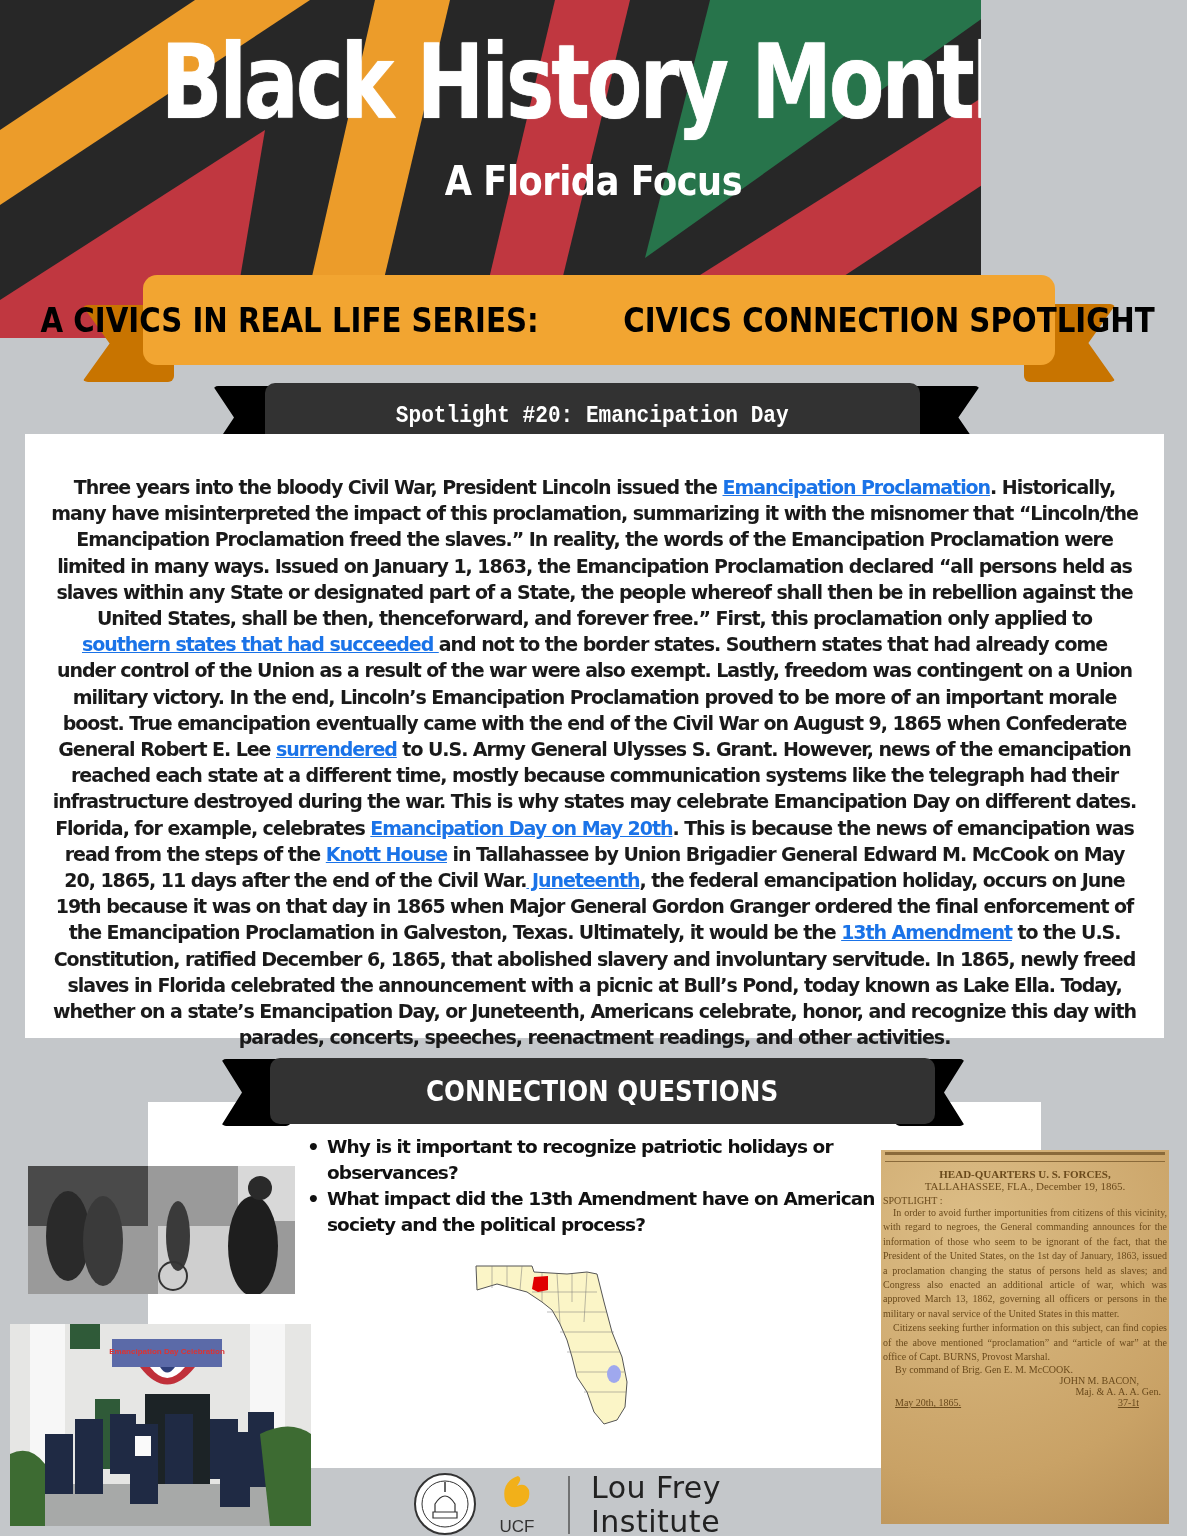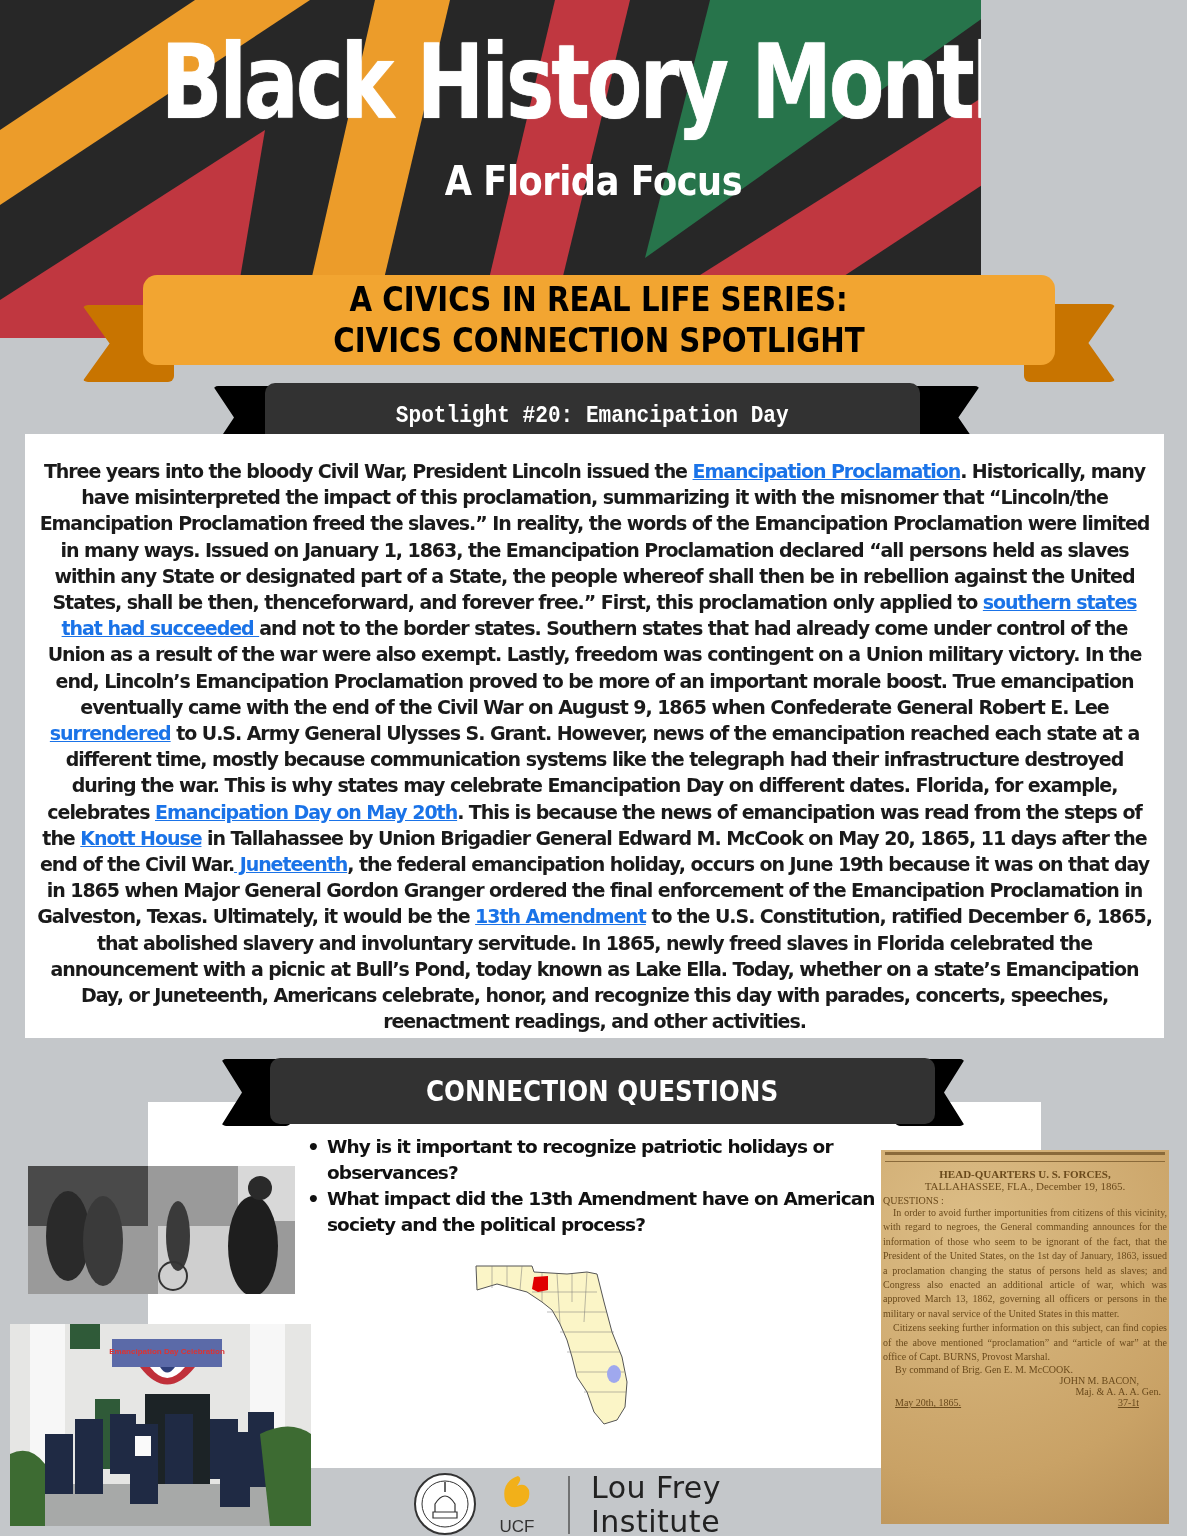--- a/index.html
+++ b/index.html
@@ -2,27 +2,27 @@
 <html><head>
 <meta charset="utf-8">
 <style>
   html, body { margin:0; padding:0; }
   body { width:1187px; height:1536px; position:relative; overflow:hidden; background:#c4c7ca; font-family:"Liberation Sans", sans-serif; }
   .hero { position:absolute; left:0; top:0; width:981px; height:338px; background:#be185d; overflow:hidden; }
   .hero svg { position:absolute; left:0; top:0; }
   .hero-title { position:absolute; left:0; width:1187px; top:30px; text-align:center; color:#fff; font-family:"DejaVu Sans", sans-serif; font-weight:bold; font-size:104px; letter-spacing:-4px; transform:scaleX(0.78); transform-origin:center; line-height:1; text-shadow:0 0 1px #fff; }
   .hero-sub { position:absolute; left:0; width:1187px; top:158px; text-align:center; color:#fff; font-family:"DejaVu Sans", sans-serif; font-weight:bold; font-size:40px; transform:scaleX(0.88); letter-spacing:-0.5px; }
   .ribbon-tail { position:absolute; background:#c87400; }
-  .ribbon-main { position:absolute; left:143px; top:275px; width:912px; height:90px; background:#f2a531; border-radius:14px; display:flex; flex-direction:column; justify-content:center; align-items:center; }
+  .ribbon-main { position:absolute; left:143px; top:275px; width:912px; height:90px; background:#f2a531; border-radius:14px; display:flex; flex-direction:row; justify-content:center; align-items:center; }
   .ribbon-main span { font-family:"DejaVu Sans", sans-serif; font-weight:bold; color:#000; font-size:34px; line-height:41px; transform:scaleX(0.86); white-space:nowrap; }
   .dark-tail { position:absolute; background:#000; }
   .dark-main { position:absolute; background:#323232; border-radius:10px; display:flex; justify-content:center; align-items:center; color:#fff; font-family:"DejaVu Sans", sans-serif; font-weight:bold; }
   .dark-main span { transform:scaleX(0.88); white-space:nowrap; }
   .article { position:absolute; left:25px; top:434px; width:1139px; height:604px; background:#fff; }
-  .article p { margin:0; position:absolute; left:10px; right:10px; top:24px; text-align:center; font-family:"DejaVu Sans", sans-serif; font-weight:bold; font-size:19px; line-height:26.2px; color:#1a1a1a; letter-spacing:-1.05px; word-spacing:0px; }
+  .article p { margin:16px; position:absolute; left:10px; right:10px; top:24px; text-align:center; font-family:"DejaVu Sans", sans-serif; font-weight:bold; font-size:19px; line-height:26.2px; color:#1a1a1a; letter-spacing:-1.05px; word-spacing:0px; }
   .article a { color:#1a73e8; text-decoration:underline; }
   .q-panel { position:absolute; left:148px; top:1102px; width:893px; height:366px; background:#fff; }
   .q-list { position:absolute; left:305px; top:1134px; width:570px; margin:0; padding:0; list-style:none; }
   .q-list li { position:relative; padding-left:22px; font-family:"DejaVu Sans", sans-serif; font-weight:bold; font-size:18.5px; line-height:26px; color:#111; letter-spacing:-0.9px; }
   .q-list li::before { content:"•"; position:absolute; left:2px; top:0; font-size:20px; }
   .photo { position:absolute; overflow:hidden; }
   .footer-logos { position:absolute; left:413px; top:1468px; width:340px; height:68px; }
 </style>
 </head>
 <body>
@@ -132,21 +132,21 @@
     <path d="M62,15 L76,14 L76,28 L66,30 L60,27 Z" fill="#e00000"></path>
     <ellipse cx="142" cy="112" rx="7" ry="9" fill="#9fa8ee"></ellipse>
   </svg>
 </div>
 
 <div class="photo" style="left:881px; top:1150px; width:288px; height:374px; background:#d7b47a; background-image:radial-gradient(circle at 30% 20%, #dcbd86 0%, #c9a266 70%, #b89057 100%); font-family:'Liberation Serif', serif; color:#6a4a1c;">
   <div style="height:3px; background:#8a6a3a; margin:2px 4px 0;"></div>
   <div style="height:1px; background:#8a6a3a; margin:6px 4px;"></div>
   <div style="text-align:center; font-size:11px; margin-top:4px;font-weight:bold;">HEAD-QUARTERS U. S. FORCES,</div>
   <div style="text-align:center; font-size:11px;">TALLAHASSEE, FLA., December 19, 1865.</div>
-  <div style="font-size:10px; margin:3px 2px 0;">QUESTIONS :</div>
+  <div style="font-size:10px; margin:3px 2px 0;">SPOTLIGHT :</div>
   <div style="font-size:10px; line-height:14.4px; text-align:justify; text-indent:10px; margin:0 2px;">In order to avoid further importunities from citizens of this vicinity, with regard to negroes, the General commanding announces for the information of those who seem to be ignorant of the fact, that the President of the United States, on the 1st day of January, 1863, issued a proclamation changing the status of persons held as slaves; and Congress also enacted an additional article of war, which was approved March 13, 1862, governing all officers or persons in the military or naval service of the United States in this matter.</div>
   <div style="font-size:10px; line-height:14.4px; text-align:justify; text-indent:10px; margin:0 2px;">Citizens seeking further information on this subject, can find copies of the above mentioned “proclamation” and “article of war” at the office of Capt. BURNS, Provost Marshal.</div>
   <div style="font-size:10px; margin:0 2px 0 14px;">By command of Brig. Gen E. M. McCOOK.</div>
   <div style="font-size:10px; text-align:right; margin-right:30px;">JOHN M. BACON,</div>
   <div style="font-size:10px; text-align:right; margin-right:8px;">Maj. &amp; A. A. A. Gen.</div>
   <div style="display:flex; justify-content:space-between; font-size:10px; margin:0 30px 0 14px;text-decoration:underline;">
     <span>May 20th, 1865.</span>
     <span>37-1t</span>
   </div>
 </div>

